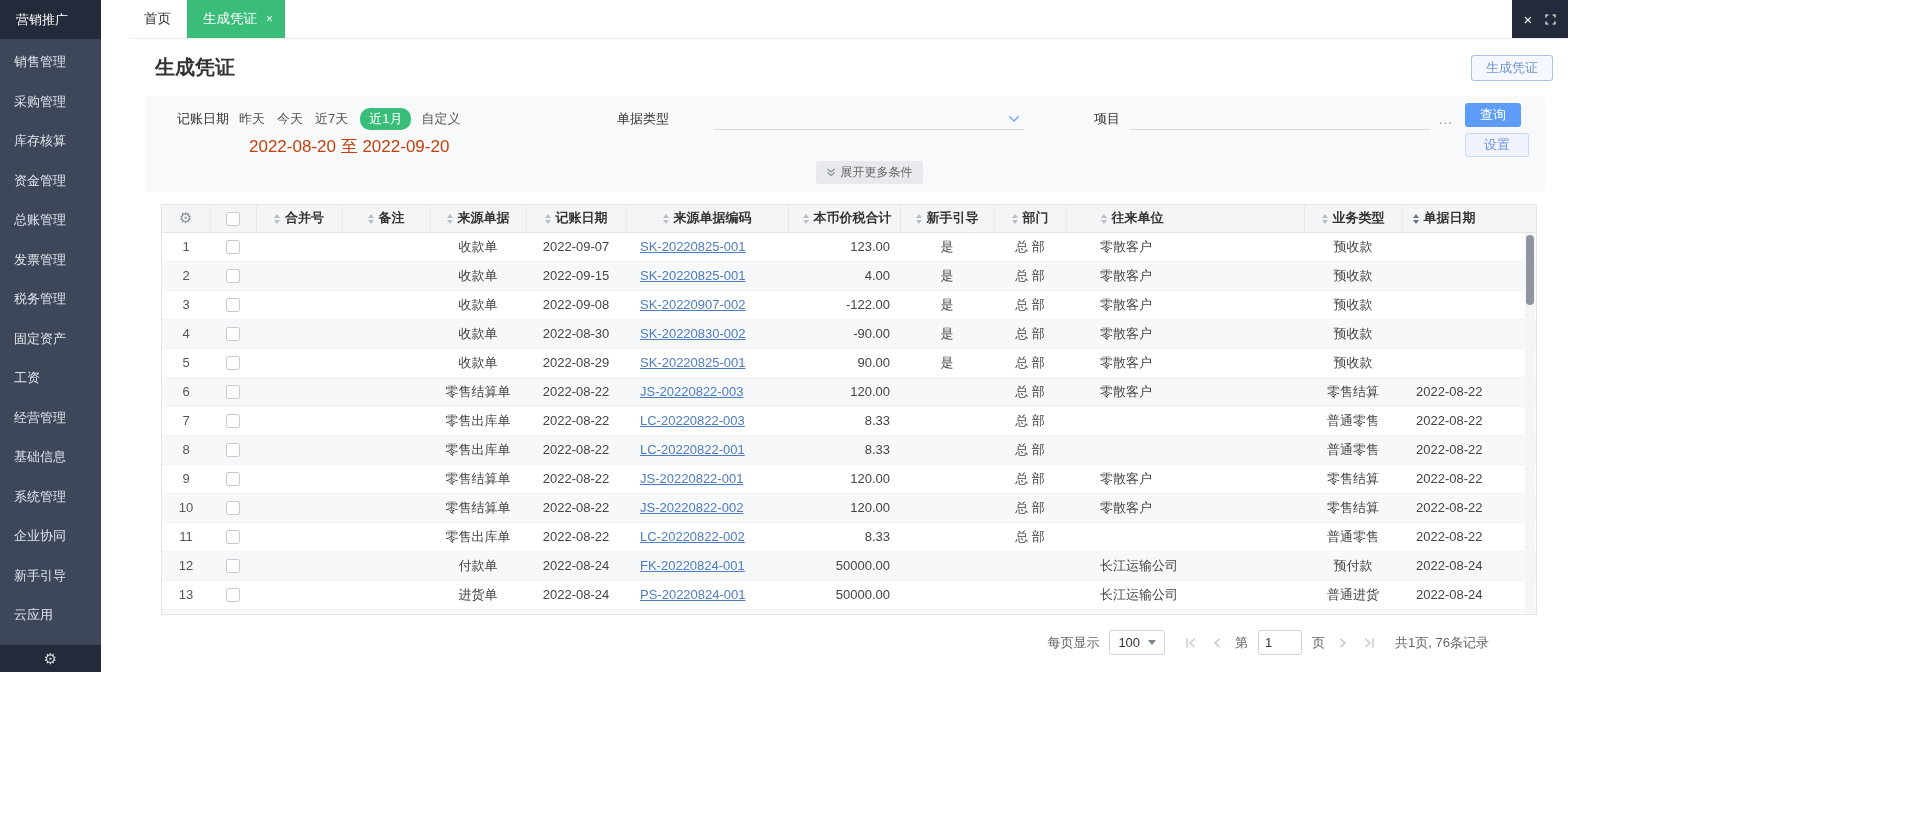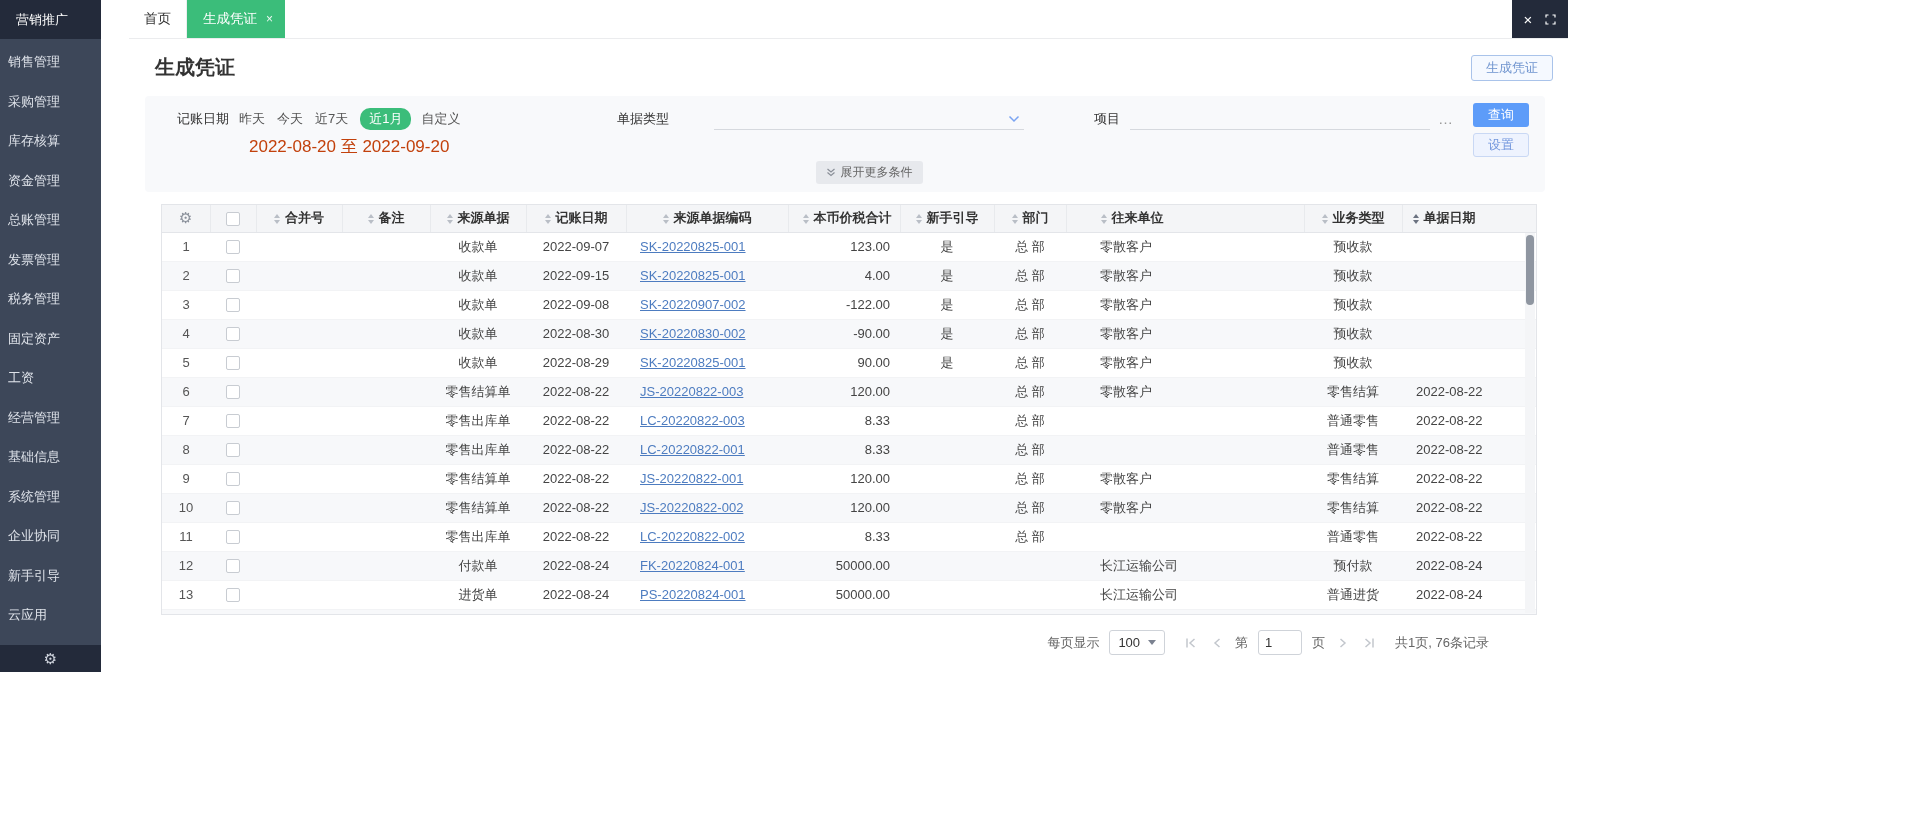--- a/index.html
+++ b/index.html
@@ -9,21 +9,21 @@
     font-family:"Liberation Sans","DejaVu Sans",sans-serif;
     color:#333; font-size:13px;
     --green:#3bbd7a; --blue:#5d9cf9; --link:#4d7cc0; --sidebar:#3d4759; --sidebar-dark:#232a3a;
   }
   .app { display:flex; width:1568px; height:673px;gap:20px; }
 
   
   .sidebar { width:101px; height:672px; background:var(--sidebar); color:#dfe3ea; position:relative; flex:0 0 101px; }
   .side-top { height:39px; line-height:39px; padding-left:16px; background:var(--sidebar-dark); color:#fff; cursor:pointer; white-space:nowrap; }
   .side-menu { padding-top:3px; }
-  .side-item { height:39.5px; line-height:39.5px; padding-left:8px; cursor:pointer; white-space:nowrap; }
+  .side-item { height:39.5px; line-height:39.5px; padding-left:14px; cursor:pointer; white-space:nowrap; }
   .side-bottom { position:absolute; left:0; right:0; bottom:0; height:27px; background:var(--sidebar-dark); display:flex; align-items:center; justify-content:center; cursor:pointer; }
   .side-bottom .gear { color:#cfd4dd; font-size:15px; line-height:1; }
 
   
   .main { flex:1; display:flex; flex-direction:column; background:#fff; min-width:0;padding-left:8px; }
 
   .tabbar { height:39px; display:flex; align-items:stretch; background:#fff; border-bottom:1px solid #ebecee; flex:0 0 39px; }
   .tab-home { width:58px; display:flex; align-items:center; justify-content:center; background:#fff; border-right:1px solid #eceef0; font-size:13.5px; cursor:pointer; }
   .tab-active { background:var(--green); color:#fff; display:flex; align-items:center; gap:9px; padding:0 12px 0 16px; font-size:13.5px; cursor:pointer; }
   .tab-close { font-size:12px; opacity:.9; cursor:pointer; }
@@ -46,21 +46,21 @@
   .date-range { margin:5px 0 0 72px; color:#c2410c; font-size:17px; cursor:pointer; }
   .f-doc { display:flex; align-items:center; }
   .f-doc .f-label { margin-right:45px; }
   .u-select { width:310px; height:22px; border-bottom:1px solid #d6d9de; position:relative; cursor:pointer; }
   .u-select svg { position:absolute; right:4px; top:7px; }
   .f-proj { display:flex; align-items:center; margin-left:70px; }
   .u-input { width:300px; height:22px; border-bottom:1px solid #d6d9de; cursor:text; }
   .more { color:#999; margin-left:8px; font-size:15px; letter-spacing:1px; cursor:pointer; line-height:14px; }
   .f-btns { position:absolute; right:16px; top:7px; display:flex; flex-direction:column; gap:6px; }
   .btn-query { width:56px; height:24px; background:var(--blue); color:#fff; border:none; border-radius:3px; font-size:13px; cursor:pointer; font-family:inherit; }
-  .btn-settings { width:56px; height:24px; background:#eef3fe; color:#7397dd; border:1px solid #c9d8f4; border-radius:3px; font-size:13px; cursor:pointer; font-family:inherit; }
+  .btn-settings { width:64px; height:24px; background:#eef3fe; color:#7397dd; border:1px solid #c9d8f4; border-radius:3px; font-size:13px; cursor:pointer; font-family:inherit; }
   .expand-wrap { display:flex; justify-content:center; margin-top:3px; }
   .expand-pill { display:inline-flex; align-items:center; gap:5px; background:#e7e9ed; border-radius:3px; padding:3px 10px; font-size:12px; color:#666; cursor:pointer;margin-left:32px; }
 
   
   .table-wrap { position:relative; margin:0 31px 0 32px; border:1px solid #e3e5e9; height:411px; overflow:hidden; background:#fff; }
   table { width:100%; border-collapse:collapse; table-layout:fixed; }
   thead th { height:27px; background:#f4f5f7; border-bottom:1px solid #e3e5e9; border-right:1px solid #e8eaed; font-size:13px; font-weight:bold; color:#333; text-align:center; white-space:nowrap; overflow:hidden; cursor:pointer; }
   thead th:last-child { border-right:none; }
   tbody td { height:29px; padding:0 4px; font-size:13px; color:#444; text-align:center; border-bottom:1px solid #f2f3f5; white-space:nowrap; overflow:hidden; }
   tbody tr:nth-child(even) { background:#f7f8fa; }

